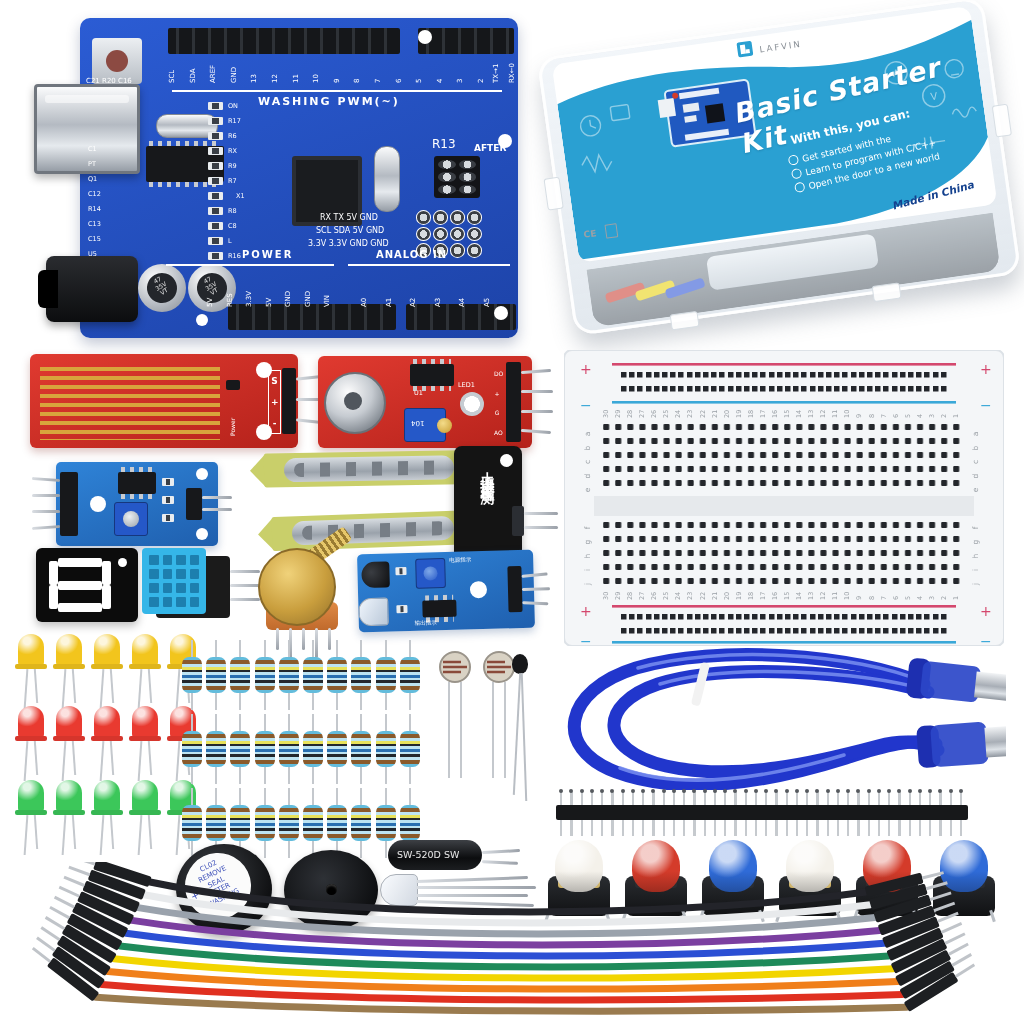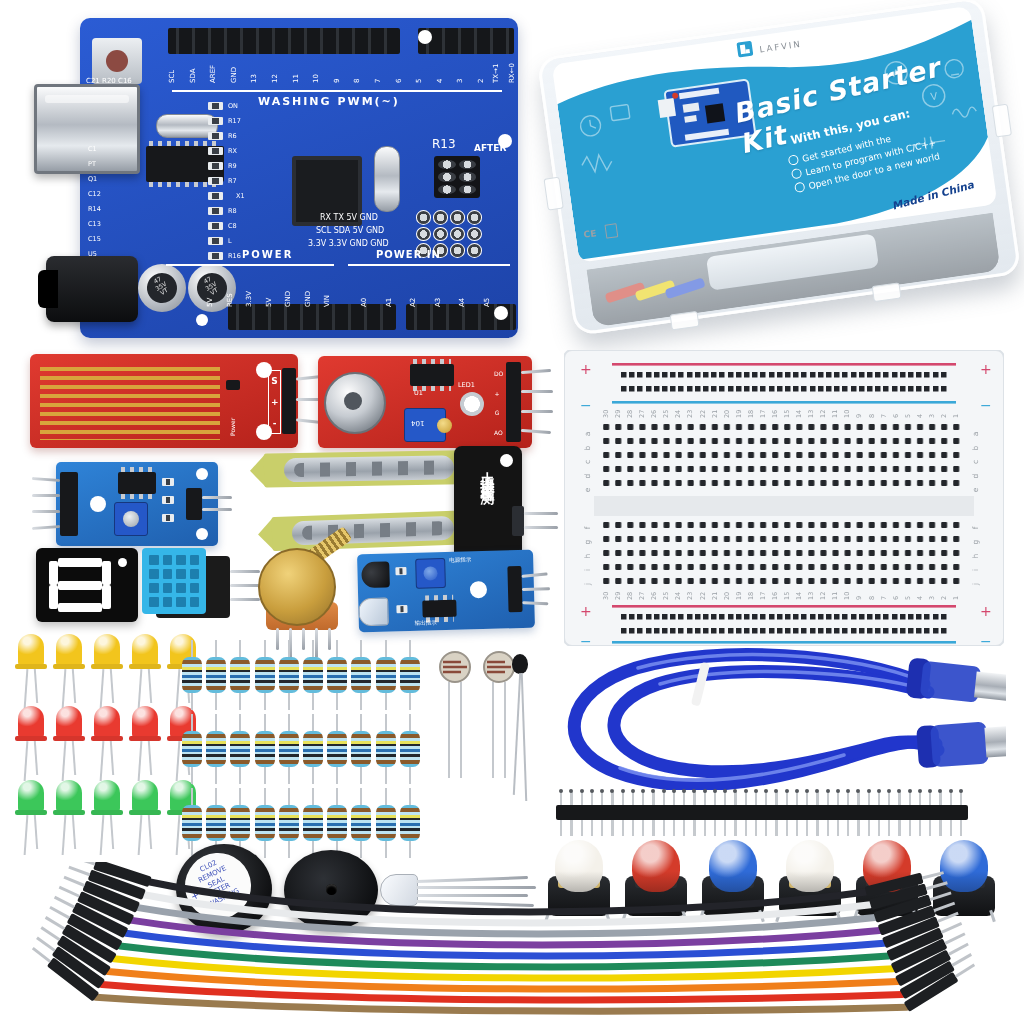--- a/index.html
+++ b/index.html
@@ -204,21 +204,21 @@
         <span style="background: radial-gradient(circle, rgb(215, 219, 223) 42%, rgb(58, 62, 68) 43%); border-radius: 50%; border: 1px solid rgb(255, 255, 255);"></span>
         <span style="background: radial-gradient(circle, rgb(215, 219, 223) 42%, rgb(58, 62, 68) 43%); border-radius: 50%; border: 1px solid rgb(255, 255, 255);"></span>
         <span style="background: radial-gradient(circle, rgb(215, 219, 223) 42%, rgb(58, 62, 68) 43%); border-radius: 50%; border: 1px solid rgb(255, 255, 255);"></span>
         <span style="background: radial-gradient(circle, rgb(215, 219, 223) 42%, rgb(58, 62, 68) 43%); border-radius: 50%; border: 1px solid rgb(255, 255, 255);"></span>
         <span style="background: radial-gradient(circle, rgb(215, 219, 223) 42%, rgb(58, 62, 68) 43%); border-radius: 50%; border: 1px solid rgb(255, 255, 255);"></span>
       </div>
 
     <div class="silkline" style="left:86px;top:246px;width:168px;"></div>
     <div class="silk" style="left:162px;top:232px;font-size:10px;font-weight:bold;letter-spacing:2px;">POWER</div>
     <div class="silkline" style="left:268px;top:246px;width:162px;"></div>
-    <div class="silk" style="left:296px;top:232px;font-size:10px;font-weight:bold;letter-spacing:1px;">POWER IN</div>
+    <div class="silk" style="left:296px;top:232px;font-size:10px;font-weight:bold;letter-spacing:1px;">ANALOG IN</div>
   <div class="vlabel" style="left: 96px; top: 58px;">SCL</div>
       <div class="vlabel" style="left: 116.6px; top: 58px;">SDA</div>
       <div class="vlabel" style="left: 137.2px; top: 58px;">AREF</div>
       <div class="vlabel" style="left: 157.8px; top: 58px;">GND</div>
       <div class="vlabel" style="left: 178.4px; top: 58px;">13</div>
       <div class="vlabel" style="left: 199px; top: 58px;">12</div>
       <div class="vlabel" style="left: 219.6px; top: 58px;">11</div>
       <div class="vlabel" style="left: 240.2px; top: 58px;">10</div>
       <div class="vlabel" style="left: 260.8px; top: 58px;">9</div>
       <div class="vlabel" style="left: 281.4px; top: 58px;">8</div>
@@ -999,20 +999,25 @@
       <div id="stickerlines">
           <div style="font-size: 7px; position: static;">CL02</div>
           <div style="font-size: 7px; position: static;">REMOVE</div>
           <div style="font-size: 7px; position: static;">SEAL</div>
           <div style="font-size: 7px; position: static;">AFTER</div>
           <div style="font-size: 7px; position: static;">WASHING</div>
         </div>
     </div>
   </div>
   <div class="abs buzzerP"></div>
+  <div class="abs tilt">
+    <div class="tiltbody">SW-520D  SW</div>
+    <div class="pinline" style="left:94px;top:14px;width:38px;transform:rotate(-3deg);"></div>
+    <div class="pinline" style="left:94px;top:25px;width:36px;transform:rotate(3deg);"></div>
+  </div>
   <div class="abs rgbled">
     <div class="rgbdome"></div>
     <div class="pinline" style="left:36px;top:6px;width:112px;transform:rotate(-2deg);"></div>
     <div class="pinline" style="left:36px;top:14px;width:120px;"></div>
     <div class="pinline" style="left:36px;top:22px;width:112px;"></div>
     <div class="pinline" style="left:36px;top:30px;width:118px;transform:rotate(2deg);"></div>
   </div>
 
   <div class="abs" style="left:544px;top:840px;width:470px;height:84px;" id="btnhost">
       <div class="pushbtn" style="left: 0px; top: 0px;">

